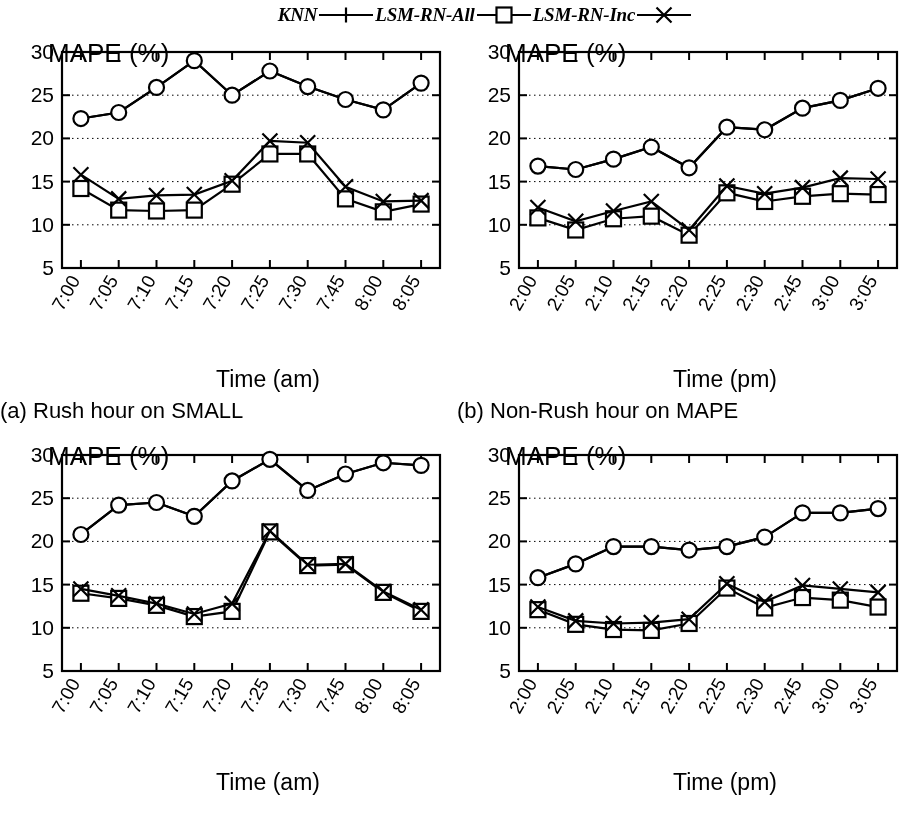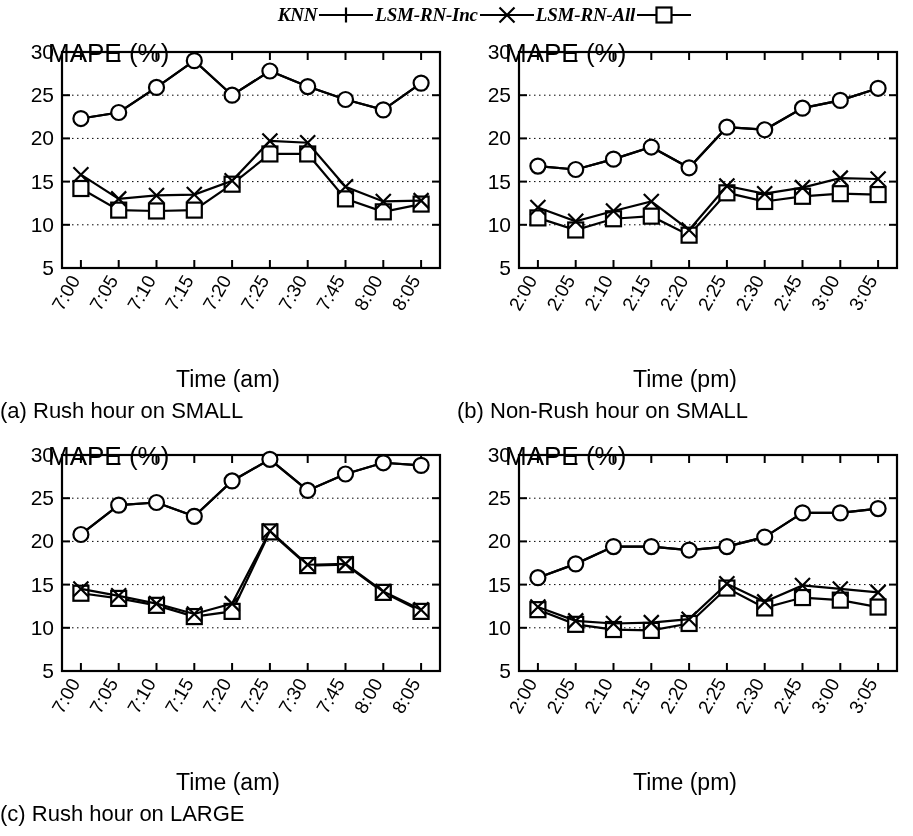--- a/index.html
+++ b/index.html
@@ -72,20 +72,21 @@
     left: 0;
     top: 0;
   }
   .xaxis-label {
     position: absolute;
     width: 456px;
     text-align: center;
     top: 336px;
     font-size: 23px;
     font-family: "Liberation Sans", sans-serif;
+    margin-left: 40px;
   }
   .panel-caption {
     position: absolute;
     width: 456px;
     top: 368px;
     font-size: 22px;
     font-family: "Liberation Sans", sans-serif;
   }
   text.tick {
     font-family: "Liberation Sans", sans-serif;
@@ -105,31 +106,31 @@
 
   <div class="legend" id="legend">
       <div class="legend-entry">
         <span class="legend-label">KNN</span>
         <span class="legend-sym"><svg width="58" height="20" viewBox="0 0 58 20">
             <line x1="2" y1="10" x2="56" y2="10" stroke="#000" stroke-width="2.2"></line>
             <path d="M21.5 10 H36.5 M29 2.5 V17.5" stroke="#000" stroke-width="2.2" fill="none"></path>
           </svg></span>
       </div>
       <div class="legend-entry">
+        <span class="legend-label">LSM-RN-All</span>
+        <span class="legend-sym"><svg width="58" height="20" viewBox="0 0 58 20">
+            <line x1="2" y1="10" x2="56" y2="10" stroke="#000" stroke-width="2.2"></line>
+            <rect x="21.5" y="2.5" width="15" height="15" fill="#fff" stroke="#000" stroke-width="2.2"></rect>
+          </svg></span>
+      </div>
+      <div class="legend-entry">
         <span class="legend-label">LSM-RN-Inc</span>
         <span class="legend-sym"><svg width="58" height="20" viewBox="0 0 58 20">
             <line x1="2" y1="10" x2="56" y2="10" stroke="#000" stroke-width="2.2"></line>
             <path d="M21.5 2.5 L36.5 17.5 M36.5 2.5 L21.5 17.5" stroke="#000" stroke-width="2.2" fill="none"></path>
-          </svg></span>
-      </div>
-      <div class="legend-entry">
-        <span class="legend-label">LSM-RN-All</span>
-        <span class="legend-sym"><svg width="58" height="20" viewBox="0 0 58 20">
-            <line x1="2" y1="10" x2="56" y2="10" stroke="#000" stroke-width="2.2"></line>
-            <rect x="21.5" y="2.5" width="15" height="15" fill="#fff" stroke="#000" stroke-width="2.2"></rect>
           </svg></span>
       </div>
     </div>
 
   <div class="panel" id="panel-a">
     <div class="plot-title">MAPE (%)</div>
     <div class="svg-wrap"><svg width="456" height="330" viewBox="0 0 456 330">
           <g>
             <line x1="62" x2="440" y1="194.8" y2="194.8" stroke="#000" stroke-width="1" stroke-dasharray="1.5,3.5"></line>
             <line x1="62" x2="440" y1="151.6" y2="151.6" stroke="#000" stroke-width="1" stroke-dasharray="1.5,3.5"></line>
@@ -357,21 +358,21 @@
             <path d="M186.79999999999998 163.97199999999998 L201.79999999999998 178.97199999999998 M201.79999999999998 163.97199999999998 L186.79999999999998 178.97199999999998" stroke="#000" stroke-width="2.2" fill="none"></path>
             <path d="M224.6 192.48399999999998 L239.6 207.48399999999998 M239.6 192.48399999999998 L224.6 207.48399999999998" stroke="#000" stroke-width="2.2" fill="none"></path>
             <path d="M262.4 148.42000000000002 L277.4 163.42000000000002 M277.4 148.42000000000002 L262.4 163.42000000000002" stroke="#000" stroke-width="2.2" fill="none"></path>
             <path d="M300.20000000000005 156.19600000000003 L315.20000000000005 171.19600000000003 M315.20000000000005 156.19600000000003 L300.20000000000005 171.19600000000003" stroke="#000" stroke-width="2.2" fill="none"></path>
             <path d="M338 150.14799999999997 L353 165.14799999999997 M353 150.14799999999997 L338 165.14799999999997" stroke="#000" stroke-width="2.2" fill="none"></path>
             <path d="M375.8 140.644 L390.8 155.644 M390.8 140.644 L375.8 155.644" stroke="#000" stroke-width="2.2" fill="none"></path>
             <path d="M413.59999999999997 141.50799999999998 L428.59999999999997 156.50799999999998 M428.59999999999997 141.50799999999998 L413.59999999999997 156.50799999999998" stroke="#000" stroke-width="2.2" fill="none"></path>
           </g>
         </svg></div>
     <div class="xaxis-label">Time (pm)</div>
-    <div class="panel-caption">(b) Non-Rush hour on SMALL</div>
+    <div class="panel-caption">(b) Non-Rush hour on MAPE</div>
   </div>
 
   <div class="panel" id="panel-c">
     <div class="plot-title">MAPE (%)</div>
     <div class="svg-wrap"><svg width="456" height="330" viewBox="0 0 456 330">
           <g>
             <line x1="62" x2="440" y1="194.8" y2="194.8" stroke="#000" stroke-width="1" stroke-dasharray="1.5,3.5"></line>
             <line x1="62" x2="440" y1="151.6" y2="151.6" stroke="#000" stroke-width="1" stroke-dasharray="1.5,3.5"></line>
             <line x1="62" x2="440" y1="108.4" y2="108.4" stroke="#000" stroke-width="1" stroke-dasharray="1.5,3.5"></line>
             <line x1="62" x2="440" y1="65.19999999999999" y2="65.19999999999999" stroke="#000" stroke-width="1" stroke-dasharray="1.5,3.5"></line>
@@ -477,21 +478,20 @@
             <path d="M186.79999999999998 173.476 L201.79999999999998 188.476 M201.79999999999998 173.476 L186.79999999999998 188.476" stroke="#000" stroke-width="2.2" fill="none"></path>
             <path d="M224.6 163.108 L239.6 178.108 M239.6 163.108 L224.6 178.108" stroke="#000" stroke-width="2.2" fill="none"></path>
             <path d="M262.4 90.53199999999998 L277.4 105.53199999999998 M277.4 90.53199999999998 L262.4 105.53199999999998" stroke="#000" stroke-width="2.2" fill="none"></path>
             <path d="M300.20000000000005 124.22800000000001 L315.20000000000005 139.228 M315.20000000000005 124.22800000000001 L300.20000000000005 139.228" stroke="#000" stroke-width="2.2" fill="none"></path>
             <path d="M338 123.36400000000003 L353 138.36400000000003 M353 123.36400000000003 L338 138.36400000000003" stroke="#000" stroke-width="2.2" fill="none"></path>
             <path d="M375.8 151.012 L390.8 166.012 M390.8 151.012 L375.8 166.012" stroke="#000" stroke-width="2.2" fill="none"></path>
             <path d="M413.59999999999997 169.156 L428.59999999999997 184.156 M428.59999999999997 169.156 L413.59999999999997 184.156" stroke="#000" stroke-width="2.2" fill="none"></path>
           </g>
         </svg></div>
     <div class="xaxis-label">Time (am)</div>
-    <div class="panel-caption">(c) Rush hour on LARGE</div>
   </div>
 
   <div class="panel" id="panel-d">
     <div class="plot-title">MAPE (%)</div>
     <div class="svg-wrap"><svg width="456" height="330" viewBox="0 0 456 330">
           <g>
             <line x1="62" x2="440" y1="194.8" y2="194.8" stroke="#000" stroke-width="1" stroke-dasharray="1.5,3.5"></line>
             <line x1="62" x2="440" y1="151.6" y2="151.6" stroke="#000" stroke-width="1" stroke-dasharray="1.5,3.5"></line>
             <line x1="62" x2="440" y1="108.4" y2="108.4" stroke="#000" stroke-width="1" stroke-dasharray="1.5,3.5"></line>
             <line x1="62" x2="440" y1="65.19999999999999" y2="65.19999999999999" stroke="#000" stroke-width="1" stroke-dasharray="1.5,3.5"></line>

